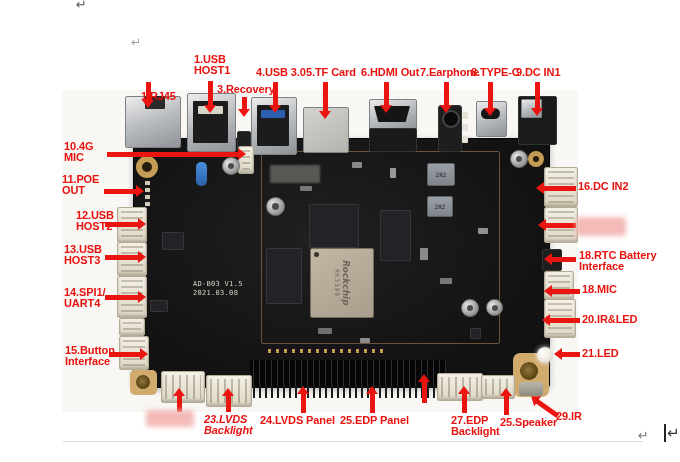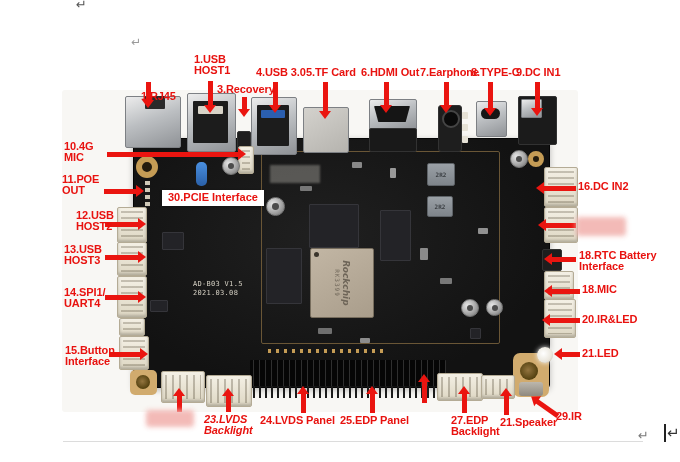--- a/index.html
+++ b/index.html
@@ -203,42 +203,41 @@
   <div class="lbl" style="left:64px;top:287px;">14.SPI1/
 UART4</div>
   <div class="lbl" style="left:65px;top:345px;">15.Button
 Interface</div>
   <div class="arrow a-right" style="left:107px;top:152px;width:132px;"></div>
   <div class="arrow a-right" style="left:104px;top:189px;width:33px;"></div>
   <div class="arrow a-right" style="left:105px;top:222px;width:34px;"></div>
   <div class="arrow a-right" style="left:105px;top:255px;width:34px;"></div>
   <div class="arrow a-right" style="left:105px;top:295px;width:34px;"></div>
   <div class="arrow a-right" style="left:109px;top:352px;width:32px;"></div>
-  <div class="obox">30.PCIE Interface</div>
 
   <div class="lbl" style="left:578px;top:181px;">16.DC IN2</div>
   <div class="lbl" style="left:579px;top:250px;">18.RTC Battery
 Interface</div>
   <div class="lbl" style="left:582px;top:284px;">18.MIC</div>
   <div class="lbl" style="left:582px;top:314px;">20.IR&amp;LED</div>
   <div class="lbl" style="left:582px;top:348px;">21.LED</div>
   <div class="arrow a-left" style="left:543px;top:186px;width:33px;"></div>
   <div class="arrow a-left" style="left:545px;top:223px;width:31px;"></div>
   <div class="arrow a-left" style="left:551px;top:257px;width:25px;"></div>
   <div class="arrow a-left" style="left:551px;top:289px;width:29px;"></div>
   <div class="arrow a-left" style="left:549px;top:318px;width:31px;"></div>
   <div class="arrow a-left" style="left:561px;top:352px;width:19px;"></div>
 
   <div class="lbl" style="left:204px;top:414px;font-style:italic;">23.LVDS
 Backlight</div>
   <div class="lbl" style="left:260px;top:415px;">24.LVDS Panel</div>
   <div class="lbl" style="left:340px;top:415px;">25.EDP Panel</div>
   <div class="lbl" style="left:451px;top:415px;">27.EDP
 Backlight</div>
-  <div class="lbl" style="left:500px;top:417px;">21.Speaker</div>
+  <div class="lbl" style="left:500px;top:417px;">25.Speaker</div>
   <div class="lbl" style="left:556px;top:411px;">29.IR</div>
   <div class="arrow a-up" style="left:177px;top:395px;height:17px;"></div>
   <div class="arrow a-up" style="left:226px;top:395px;height:17px;"></div>
   <div class="arrow a-up" style="left:301px;top:393px;height:20px;"></div>
   <div class="arrow a-up" style="left:370px;top:393px;height:20px;"></div>
   <div class="arrow a-up" style="left:422px;top:381px;height:22px;"></div>
   <div class="arrow a-up" style="left:462px;top:393px;height:20px;"></div>
   <div class="arrow a-up" style="left:504px;top:395px;height:20px;"></div>
   <div class="arrow a-left a-diag" style="left:538px;top:399px;width:26px;"></div>
 

